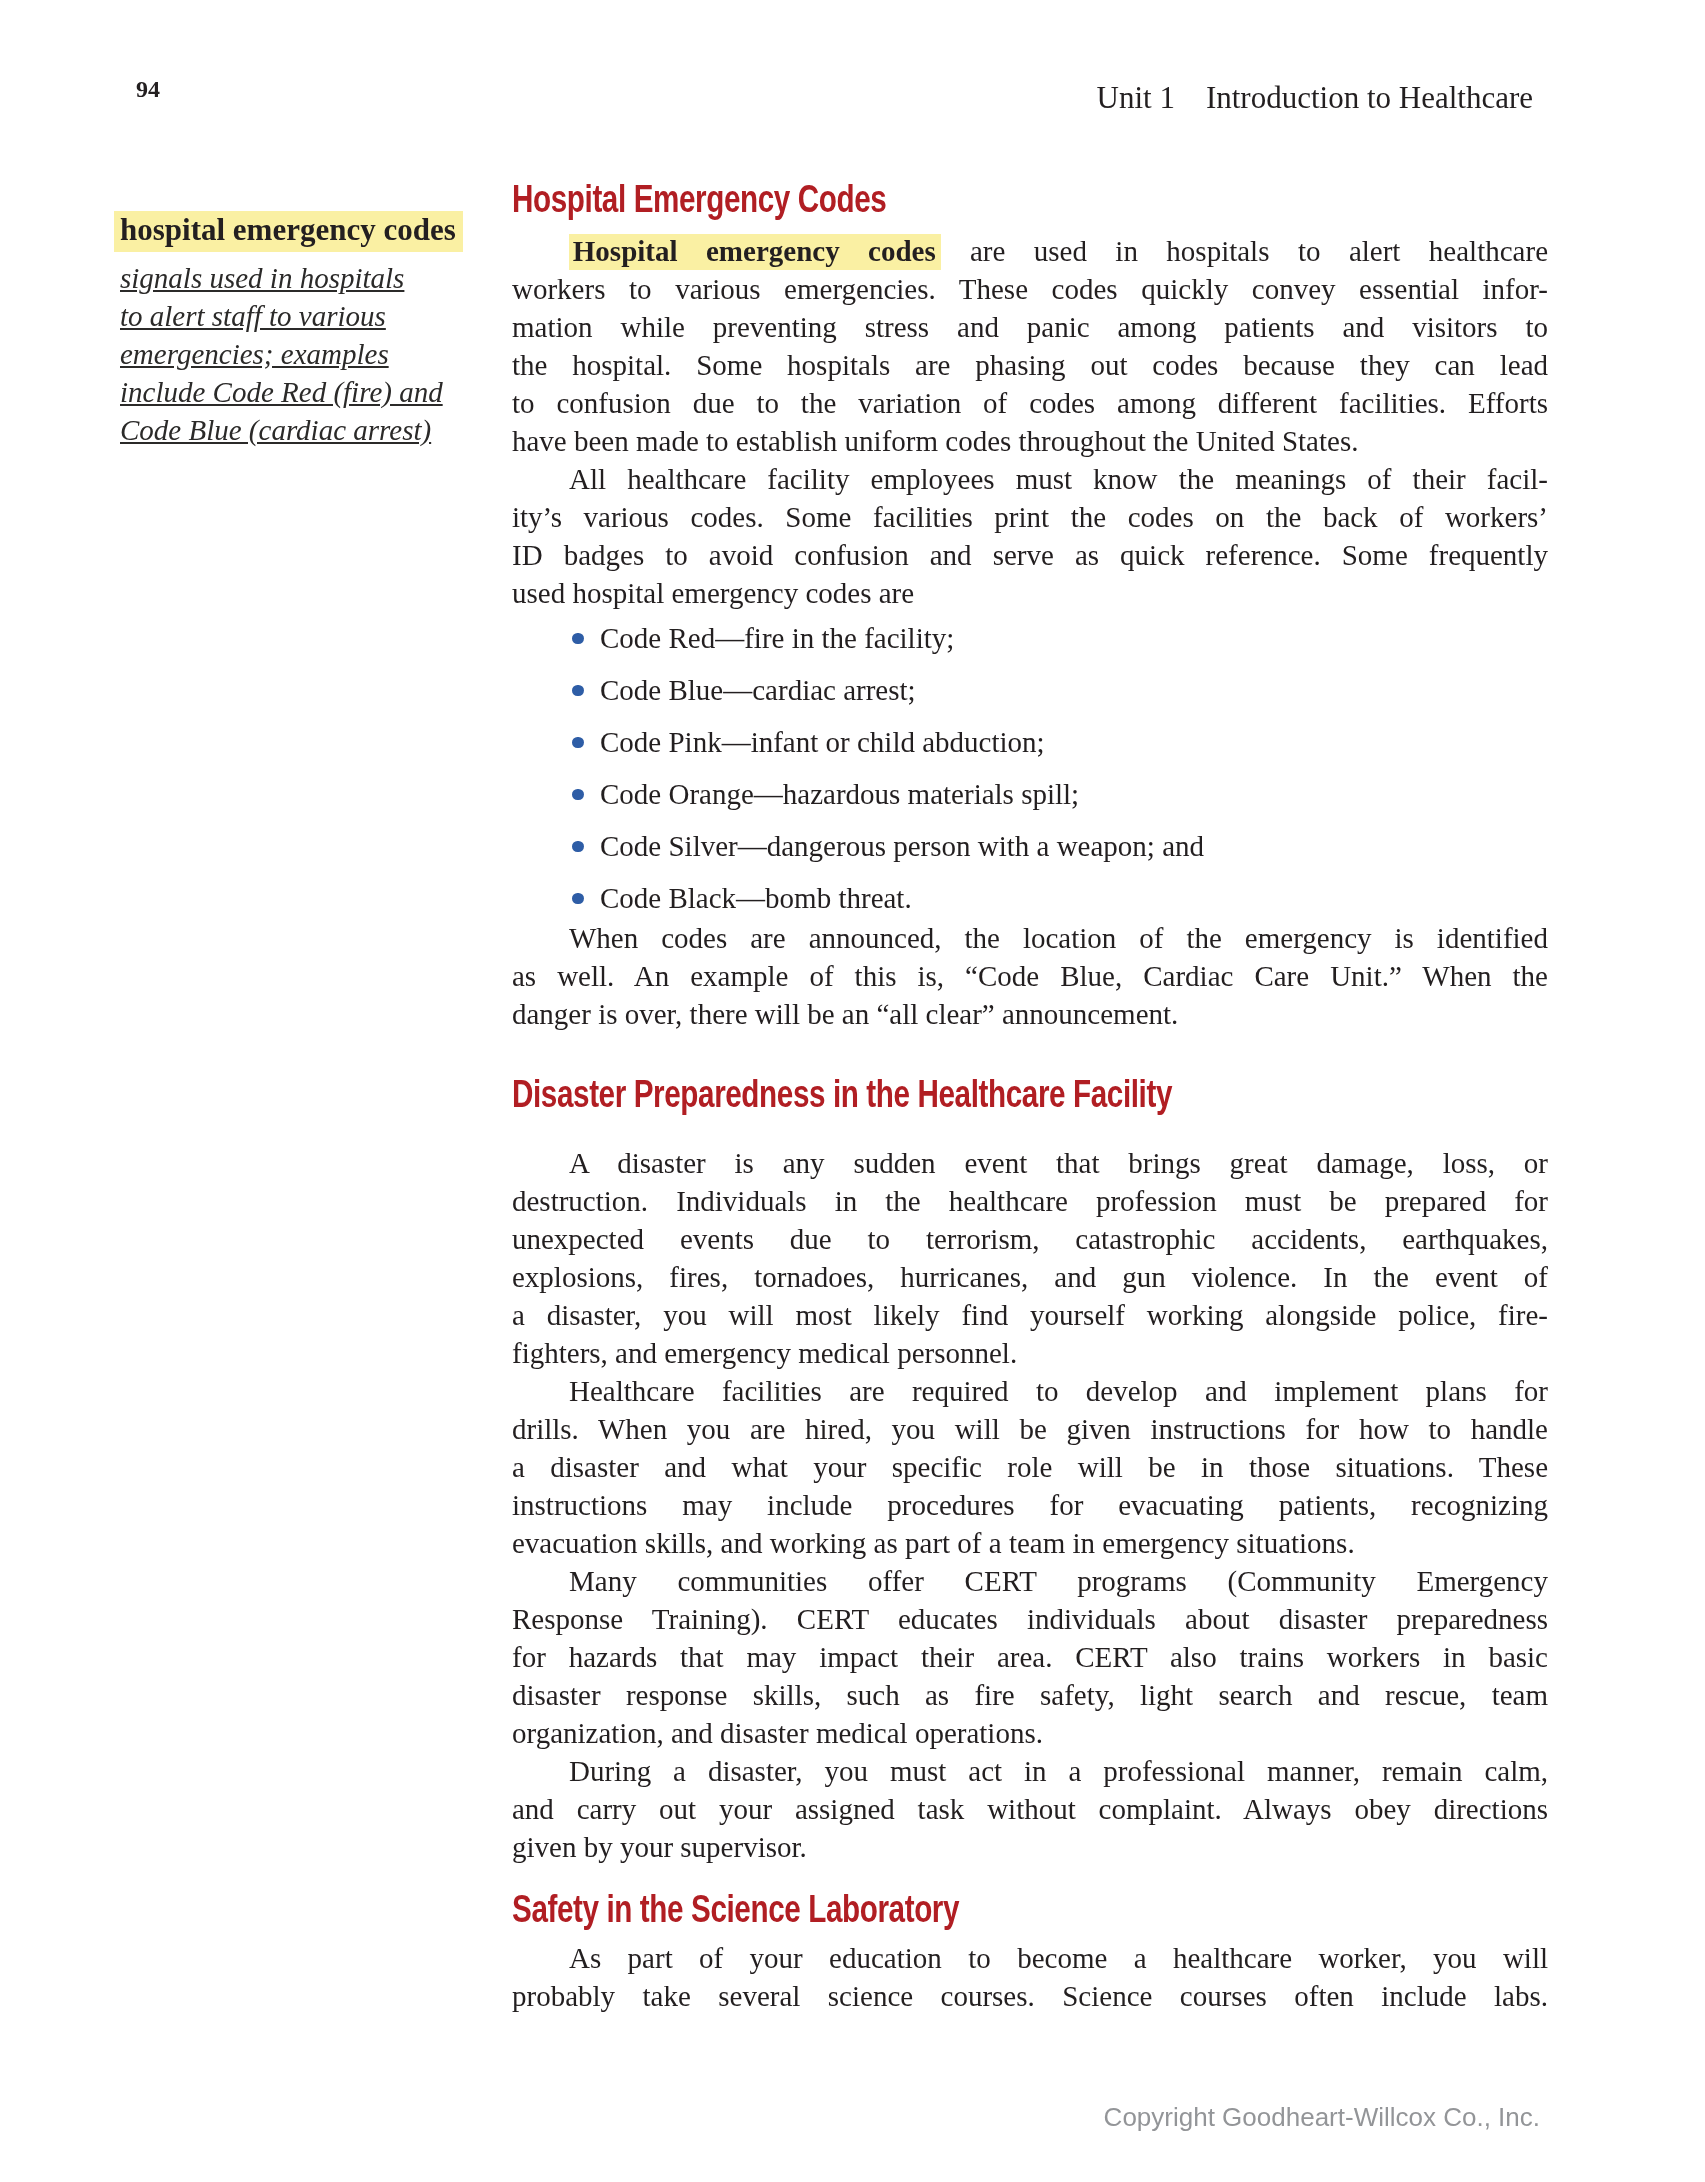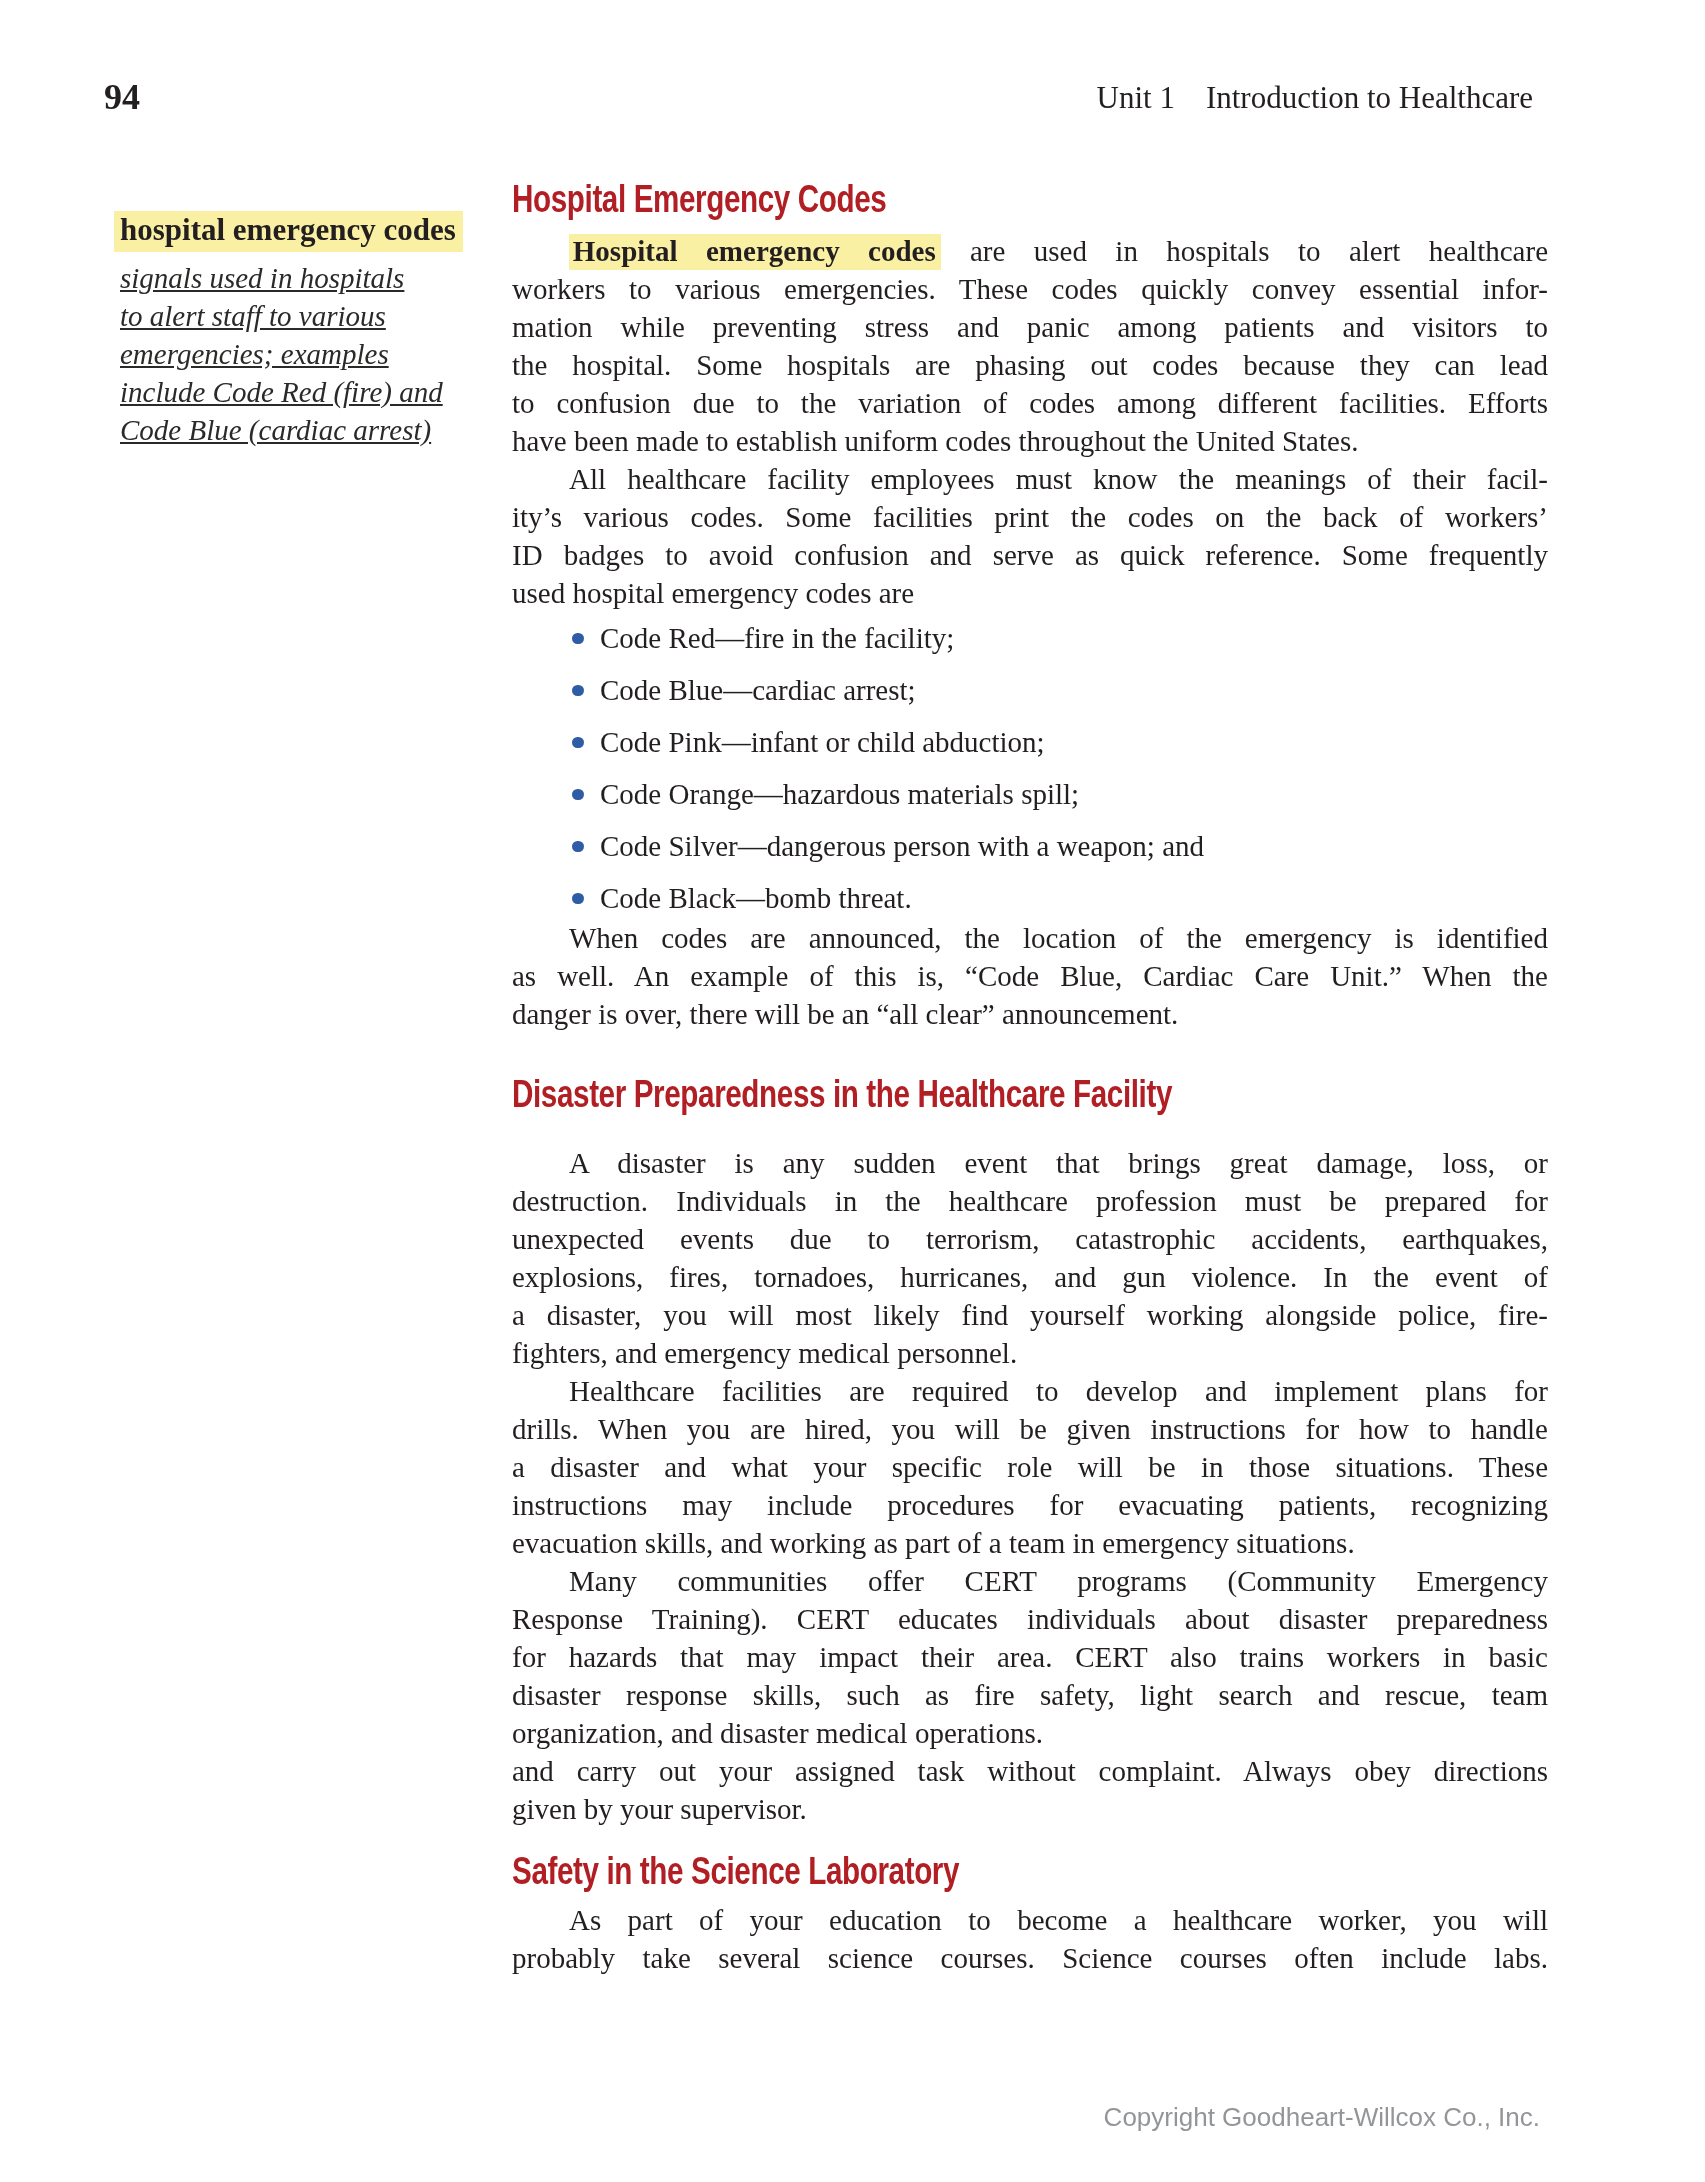--- a/index.html
+++ b/index.html
@@ -1,19 +1,19 @@
 <!DOCTYPE html>
 <html><head>
 <meta charset="utf-8">
 <style>
   html,body{margin:0;padding:0;background:#ffffff;}
   .page{position:relative;width:1705px;height:2182px;background:#ffffff;
         font-family:"Liberation Serif",serif;color:#231F20;overflow:hidden;}
 
-  .pagenum{position:absolute;left:104px;top:76px;font-size:36px;font-weight:bold;}
+  .pagenum{position:absolute;left:136px;top:76px;font-size:24px;font-weight:bold;}
   .runhead{position:absolute;top:80px;right:172px;font-size:31px;white-space:nowrap;}
   .runhead .unit{margin-right:31px;}
 
   .sidebar{position:absolute;left:120px;top:211px;width:382px;}
   .term{display:inline-block;background:#FAF0A3;font-weight:bold;font-size:31px;
         line-height:38px;padding:0 7.6px 2.9px 5.7px;margin-left:-5.7px;white-space:nowrap;}
   .def{margin-top:6.7px;font-style:italic;font-size:29px;line-height:38px;color:#2B2A29;}
   .def .dline{white-space:nowrap;text-decoration:underline;}
 
   .main{position:absolute;left:512px;top:172px;width:1036px;}
@@ -115,20 +115,21 @@
 
     <div class="para">
       <div class="ln indent">Many communities offer CERT programs (Community Emergency</div>
       <div class="ln">Response Training). CERT educates individuals about disaster preparedness</div>
       <div class="ln">for hazards that may impact their area. CERT also trains workers in basic</div>
       <div class="ln">disaster response skills, such as fire safety, light search and rescue, team</div>
       <div class="ln last">organization, and disaster medical operations.</div>
     </div>
 
     <div class="para">
+      <div class="ln indent">During a disaster, you must act in a professional manner, remain calm,</div>
       <div class="ln">and carry out your assigned task without complaint. Always obey directions</div>
       <div class="ln last">given by your supervisor.</div>
     </div>
 
     <div class="h" id="h3">Safety in the Science Laboratory</div>
 
     <div class="para">
       <div class="ln indent">As part of your education to become a healthcare worker, you will</div>
       <div class="ln">probably take several science courses. Science courses often include labs.</div>
     </div>

